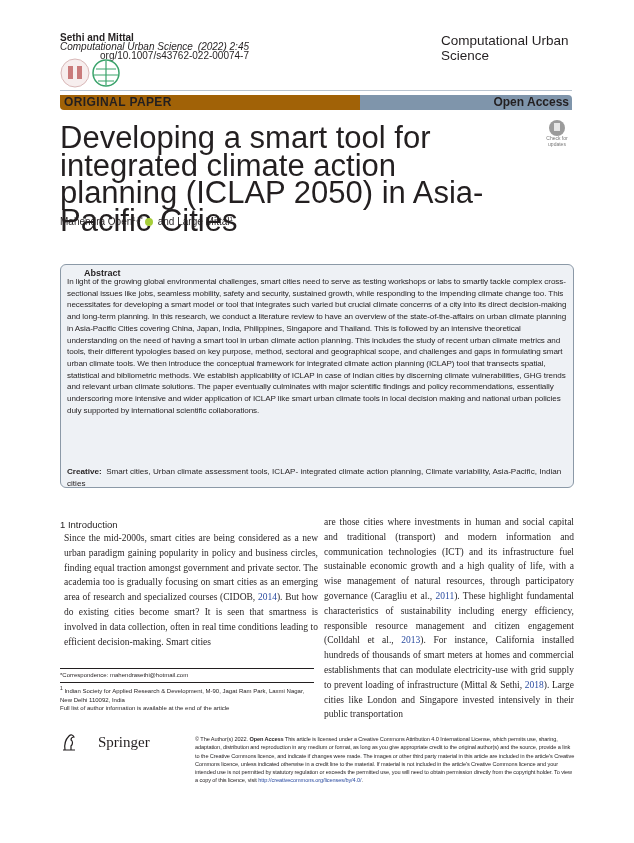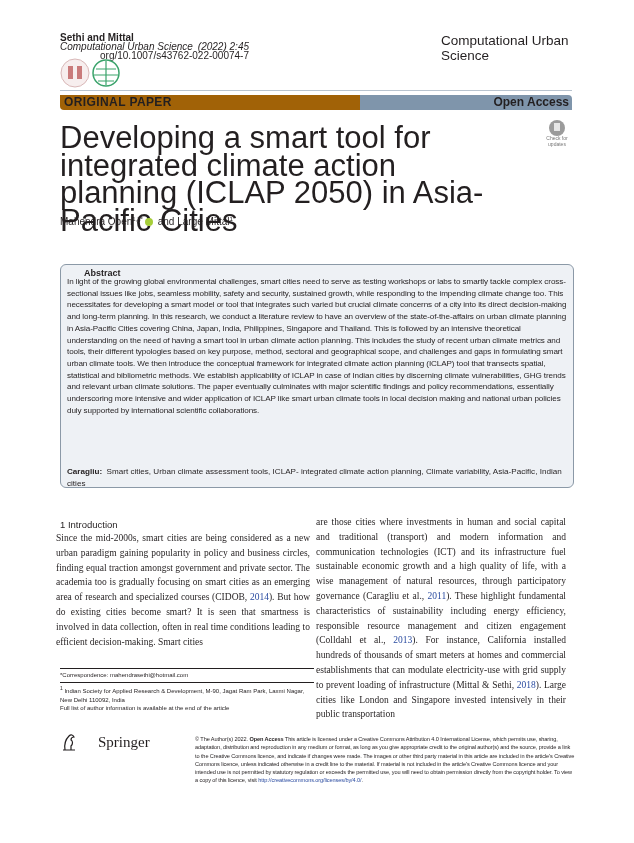--- a/index.html
+++ b/index.html
@@ -33,22 +33,22 @@
   .orcid { display: inline-block; width: 8px; height: 8px; border-radius: 50%; background: #a6ce39; vertical-align: -1px; margin: 0 2px; }
   
   .abstract-box { left: 60px; top: 264px; width: 514px; height: 224px; background: #eef1f5; border: 1px solid #8b99a7; border-radius: 6px; box-sizing: border-box; }
   .abstract-head { left: 67px; top: 268px; font-weight: bold; font-size: 9px; margin-left: 17px; }
   .abstract-body { left: 67px; top: 276px; width: 503px; font-size: 8.1px; line-height: 11.7px; color: #231f20; letter-spacing: -0.1px; }
   .keywords { left: 67px; top: 466px; width: 503px; font-size: 8.1px; line-height: 11.5px; }
   .keywords b { font-weight: bold; }
   
   .section-head { left: 60px; top: 519px; font-weight: normal; font-size: 9.5px; }
   .col { font-family: "Liberation Serif", "DejaVu Serif", serif; font-size: 9.5px; line-height: 14.8px; text-align: justify; color: #231f20; }
-  .col-left { left: 56px; top: 531px; width: 254px; }
-  .col-right { left: 316px; top: 515px; width: 250px; }
+  .col-left { left: 64px; top: 531px; width: 254px; }
+  .col-right { left: 324px; top: 515px; width: 250px; }
   .cite { color: #2a4ba0; }
   
   .fn-rule1 { left: 60px; top: 668px; width: 254px; height: 1px; background: #231f20; }
   .fn1 { left: 60px; top: 671px; font-size: 6px; line-height: 8px; width: 254px; }
   .fn-rule2 { left: 60px; top: 682px; width: 254px; height: 1px; background: #231f20; }
   .fn2 { left: 60px; top: 684px; font-size: 6px; line-height: 8.5px; width: 254px; }
   
   .springer { left: 60px; top: 732px; font-family: "Liberation Serif", "DejaVu Serif", serif; font-size: 15px; display: flex; align-items: center; gap: 20px; }
   .license { left: 195px; top: 735px; width: 380px; font-size: 5.6px; line-height: 8.3px; color: #231f20; letter-spacing: -0.1px; }
   .license b { font-weight: bold; }
@@ -93,21 +93,21 @@
 </div>
 
 <div class="abs authors-line">
   <span>Mahendra Open</span><sup>1,2*</sup><span class="orcid"></span><span> and </span><span>Large Mittal</span><sup>1</sup>
 </div>
 
 <div class="abs abstract-box"></div>
 <div class="abs abstract-head">Abstract</div>
 <div class="abs abstract-body">In light of the growing global environmental challenges, smart cities need to serve as testing workshops or labs to smartly tackle complex cross-sectional issues like jobs, seamless mobility, safety and security, sustained growth, while responding to the impending climate change too. This necessitates for developing a smart model or tool that integrates such varied but crucial climate concerns of a city into its direct decision-making and long-term planning. In this research, we conduct a literature review to have an overview of the state-of-the-affairs on urban climate planning in Asia-Pacific Cities covering China, Japan, India, Philippines, Singapore and Thailand. This is followed by an intensive theoretical understanding on the need of having a smart tool in urban climate action planning. This includes the study of recent urban climate metrics and tools, their different typologies based on key purpose, method, sectoral and geographical scope, and challenges and gaps in formulating smart urban climate tools. We then introduce the conceptual framework for integrated climate action planning (ICLAP) tool that transects spatial, statistical and bibliometric methods. We establish applicability of ICLAP in case of Indian cities by discerning climate vulnerabilities, GHG trends and relevant urban climate solutions. The paper eventually culminates with major scientific findings and policy recommendations, essentially underscoring more intensive and wider application of ICLAP like smart urban climate tools in local decision making and national urban policies duly supported by international scientific collaborations.</div>
 <div class="abs keywords">
-  <b>Caragliu:</b>&nbsp; <span>Smart cities, Urban climate assessment tools, ICLAP- integrated climate action planning, Climate variability, Asia-Pacific, Indian cities</span>
+  <b>Creative:</b>&nbsp; <span>Smart cities, Urban climate assessment tools, ICLAP- integrated climate action planning, Climate variability, Asia-Pacific, Indian cities</span>
 </div>
 
 <div class="abs section-head">1  Introduction</div>
 <div class="abs col col-left">
   <span>Since the mid-2000s, smart cities are being considered as a new urban paradigm gaining popularity in policy and business circles, finding equal traction amongst government and private sector. The academia too is gradually focusing on smart cities as an emerging area of research and specialized courses (CIDOB, </span><span class="cite">2014</span><span>). But how do existing cities become smart? It is seen that smartness is involved in data collection, often in real time conditions leading to efficient decision-making. Smart cities</span>
 </div>
 <div class="abs col col-right">
   <span>are those cities where investments in human and social capital and traditional (transport) and modern information and communication technologies (ICT) and its infrastructure fuel sustainable economic growth and a high quality of life, with a wise management of natural resources, through participatory governance (Caragliu et al., </span><span class="cite">2011</span><span>). These highlight fundamental characteristics of sustainability including energy efficiency, responsible resource management and citizen engagement (Colldahl et al., </span><span class="cite">2013</span><span>). For instance, California installed hundreds of thousands of smart meters at homes and commercial establishments that can modulate electricity-use with grid supply to prevent loading of infrastructure (Mittal &amp; Sethi, </span><span class="cite">2018</span><span>). Large cities like London and Singapore invested intensively in their public transportation</span>
 </div>
 

